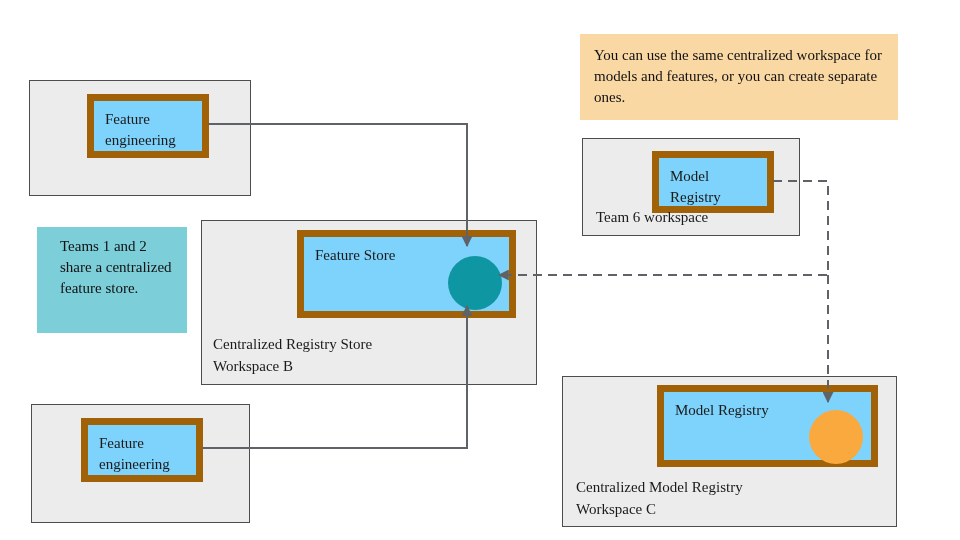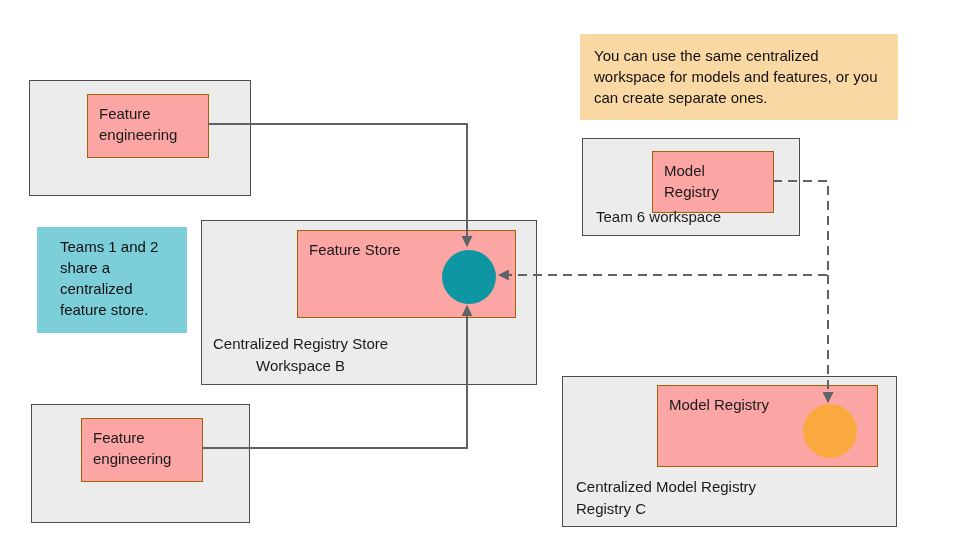--- a/index.html
+++ b/index.html
@@ -8,20 +8,21 @@
     background: #ffffff;
     font-family: "Liberation Sans", sans-serif;
     color: #1a1a1a;
   }
   .canvas {
     position: relative;
     width: 960px;
     height: 540px;
     background: #ffffff;
     overflow: hidden;
+    font-family: Liberation Serif, serif;
   }
   .note {
     position: absolute;
     box-sizing: border-box;
     font-size: 15px;
     line-height: 21px;
     color: #111111;
   }
   .note-top {
     left: 580px; top: 34px;
@@ -35,22 +36,22 @@
   }
   .ws {
     position: absolute;
     box-sizing: border-box;
     background: #ececec;
     border: 1px solid #4d4d4d;
   }
   .component {
     position: absolute;
     box-sizing: border-box;
-    background: #fca5a5;
-    border: 1px solid #a16207;
+    background: #7dd3fc;
+    border: 7px solid #a16207;
   }
   .comp-label {
     position: absolute;
     left: 11px; top: 8px;
     font-size: 15px;
     line-height: 21px;
     white-space: pre-line;
   }
   .ws-label {
     position: absolute;
@@ -73,21 +74,21 @@
     left: 0; top: 0;
     pointer-events: none;
   }
   
   #ws-team1 { left: 29px; top: 80px;  width: 222px; height: 116px; }
   #ws-team1 .component { left: 57px; top: 13px; width: 122px; height: 64px; }
   #ws-team2 { left: 31px; top: 404px; width: 219px; height: 119px; }
   #ws-team2 .component { left: 49px; top: 13px; width: 122px; height: 64px; }
   #ws-team3 { left: 582px; top: 138px; width: 218px; height: 98px; }
   #ws-team3 .component { left: 69px; top: 12px; width: 122px; height: 62px; }
-  #ws-b { left: 201px; top: 220px; width: 336px; height: 165px; text-align: center; }
+  #ws-b { left: 201px; top: 220px; width: 336px; height: 165px; }
   #ws-b .component { left: 95px; top: 9px; width: 219px; height: 88px; }
   #ws-b .circle { left: 144px; top: 19px; }
   #ws-b .ws-label-2line { left: 11px; top: 112px; }
   #ws-c { left: 562px; top: 376px; width: 335px; height: 151px; }
   #ws-c .component { left: 94px; top: 8px; width: 221px; height: 82px; }
   #ws-c .circle { left: 145px; top: 18px; }
   #ws-c .ws-label-2line { left: 13px; top: 99px; }
 </style>
 </head>
 <body>
@@ -129,21 +130,21 @@
     </div>
   </div>
 
   <div class="ws" id="ws-c">
     <div class="component">
       <span class="comp-label">Model Registry</span>
       <span class="circle" style="background-color: rgb(249, 169, 61);"></span>
     </div>
     <div class="ws-label-2line">
       <div>Centralized Model Registry</div>
-      <div>Registry C</div>
+      <div>Workspace C</div>
     </div>
   </div>
 
   <svg class="arrows" width="960" height="540" viewBox="0 0 960 540">
     <defs>
       <marker id="arrow" viewBox="0 0 10 10" refX="9" refY="5" markerUnits="userSpaceOnUse" markerWidth="11" markerHeight="11" orient="auto">
         <path d="M0,0 L10,5 L0,10 Z" fill="#5F6368"></path>
       </marker>
     </defs>
     <path d="M208,124 H467 V246" fill="none" stroke="#5F6368" stroke-width="2" marker-end="url(#arrow)"></path>

